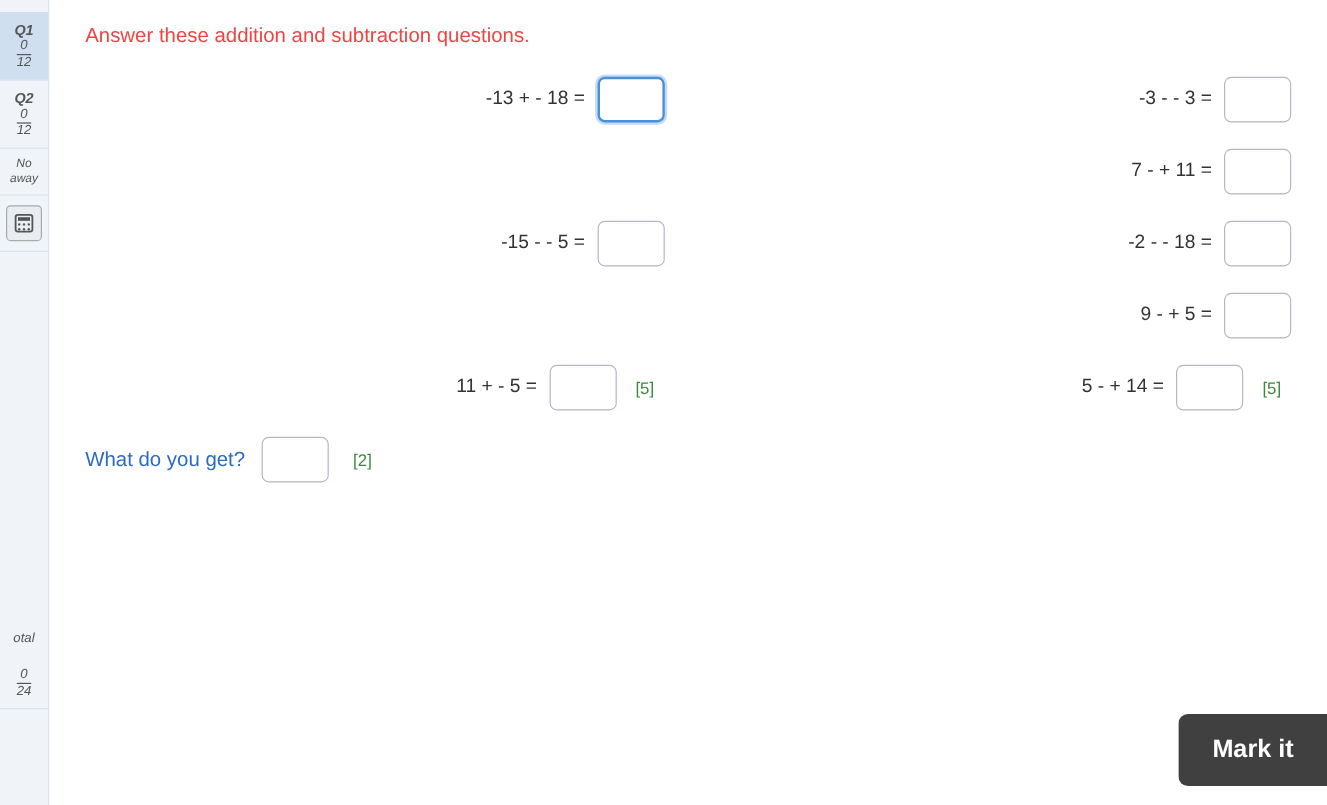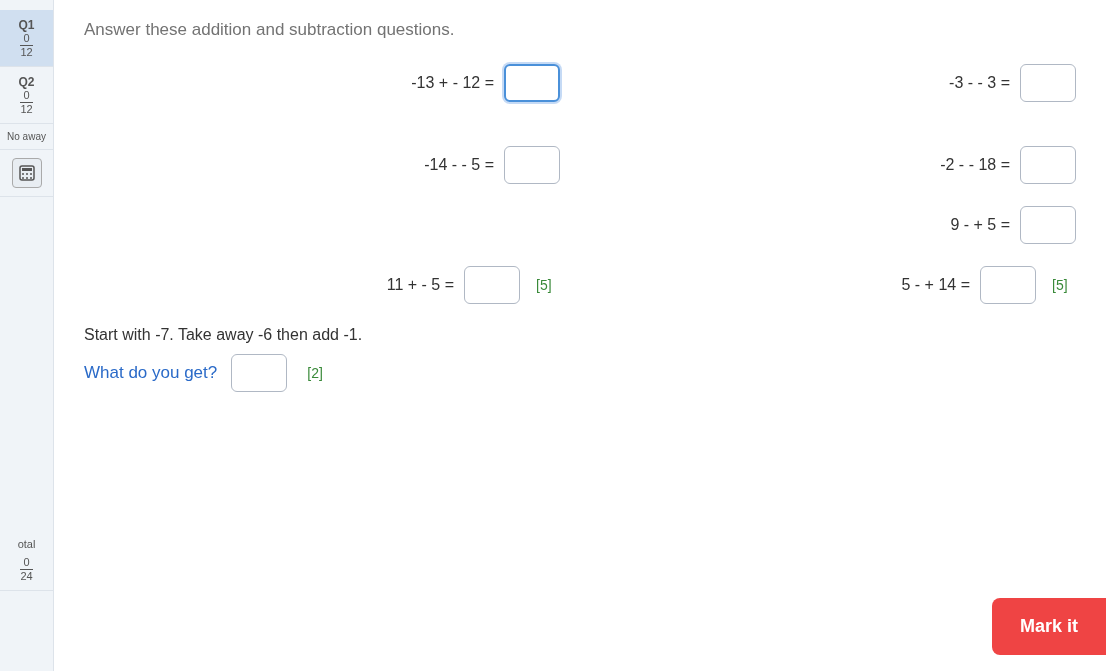--- a/index.html
+++ b/index.html
@@ -7,28 +7,29 @@
       font-family: Arial, sans-serif;
       background: #fff;
       color: #333;
       display: flex;
       height: 671px;
       overflow: hidden;
     }
 
     
     .sidebar {
-      width: 54px;
+      width: 41px;
       background: #f0f4f8;
       display: flex;
       flex-direction: column;
       align-items: flex-start;
       padding-top: 10px;
       border-right: 1px solid #dde3ea;
       flex-shrink: 0;
+      font-style: italic;
     }
     .sidebar-item {
       width: 100%;
       display: flex;
       flex-direction: column;
       align-items: center;
       padding: 8px 4px;
       cursor: pointer;
       border-bottom: 1px solid #dde3ea;
     }
@@ -83,21 +84,21 @@
 
     
     .main {
       flex: 1;
       padding: 20px 30px;
       overflow-y: auto;
     }
 
     .question-header {
       font-size: 17px;
-      color: #737373;
+      color: #ef4444;
       margin-bottom: 24px;
       font-weight: normal;
     }
 
     .answer-box {
       width: 56px;
       height: 38px;
       border: 1.5px solid #b0b8c4;
       border-radius: 6px;
       background: #fff;
@@ -144,23 +145,23 @@
       gap: 14px;
       font-size: 17px;
       color: #2a6ac8;
     }
 
     
     .mark-it-btn {
       position: fixed;
       bottom: 16px;
       right: 0;
-      background: #ef4444;
+      background: #404040;
       color: #fff;
-      font-size: 18px;
+      font-size: 21px;
       font-weight: bold;
       padding: 18px 28px;
       border: none;
       border-radius: 8px 0 0 8px;
       cursor: pointer;
       min-width: 100px;
       text-align: center;
     }
 
     .row-pair {
@@ -216,53 +217,59 @@
         <circle cx="5" cy="10" r="1" fill="#555"></circle>
         <circle cx="9" cy="10" r="1" fill="#555"></circle>
         <circle cx="13" cy="10" r="1" fill="#555"></circle>
         <circle cx="5" cy="14" r="1" fill="#555"></circle>
         <circle cx="9" cy="14" r="1" fill="#555"></circle>
         <circle cx="13" cy="14" r="1" fill="#555"></circle>
       </svg>
     </div>
   </div>
   <div style="flex:1;"></div>
-  <div class="sidebar-item" style="margin-bottom:80px;">
+  <div class="sidebar-item" style="margin-bottom:80px;gap:12px;">
     <span class="sidebar-total">otal</span>
     <div class="score">
       <span class="numerator">0</span>
       <span class="denominator">24</span>
     </div>
   </div>
 </div>
 
 <div class="main">
   <div class="question-header">Answer these addition and subtraction questions.</div>
 
   <div class="row-pair">
     <div class="left-col">
-      <span class="eq-text">-13 + - 12 =</span>
+      <span class="eq-text">-13 + - 18 =</span>
       <div class="answer-box active-box">
         <input type="text" style="">
       </div>
     </div>
     <div class="right-col">
       <span class="eq-text">-3 - - 3 =</span>
       <div class="answer-box">
         <input type="text" style="">
       </div>
     </div>
   </div>
 
   <div class="row-pair">
-  </div>
-
-  <div class="row-pair">
     <div class="left-col">
-      <span class="eq-text">-14 - - 5 =</span>
+      <span class="eq-text">7 - + 11 =</span>
+      <div class="answer-box">
+        <input type="text" style="">
+      </div>
+    </div>
+  </div>
+
+  <div class="row-pair">
+    <div class="left-col">
+      <span class="eq-text">-15 - - 5 =</span>
       <div class="answer-box">
         <input type="text" style="">
       </div>
     </div>
     <div class="right-col">
       <span class="eq-text">-2 - - 18 =</span>
       <div class="answer-box">
         <input type="text" style="">
       </div>
     </div>
@@ -288,21 +295,20 @@
     <div class="right-col">
       <span class="eq-text">5 - + 14 =</span>
       <div class="answer-box">
         <input type="text" style="">
       </div>
       <span class="score-bracket">[5]</span>
     </div>
   </div>
 
   <div class="section-divider"></div>
-  <div class="word-problem">Start with -7. Take away -6 then add -1.</div>
   <div class="word-question">
     <span style="color:#2a6ac8; font-size:17px;">What do you get?</span>
     <div class="answer-box">
       <input type="text" style="">
     </div>
     <span class="score-bracket">[2]</span>
   </div>
 </div>
 
 <button class="mark-it-btn">Mark it</button>

